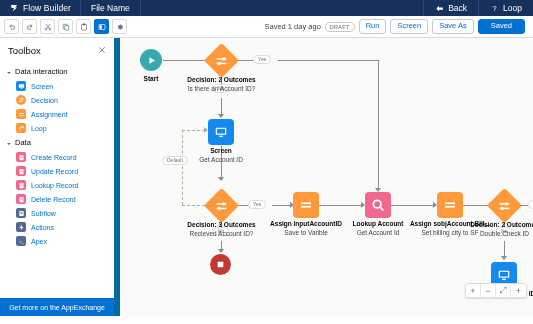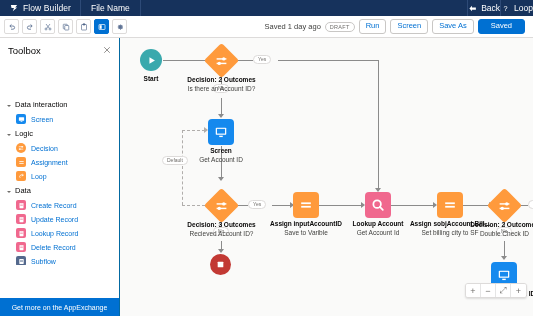--- a/index.html
+++ b/index.html
@@ -30,21 +30,21 @@
   .brand-icon { width: 10px; height: 10px; display:block; }
   .file-name {
     display: flex; align-items: center;
     padding: 0 10px;
     font-size: 8.5px;
     border-right: 1px solid #2d4a77;
   }
   .header-spacer { flex: 1; }
   .hdr-btn {
     display: flex; align-items: center; gap: 4px;
-    padding: 0 0;
+    padding: 0 11px;
     font-size: 8.5px;
     border-left: 1px solid #2d4a77;
     cursor: pointer;
   }
   .hdr-btn svg { display:block; }
 
   
   .toolbar {
     height: 22px;
     background: #fff;
@@ -88,24 +88,23 @@
   }
   .tb-btn.primary { background: #0070d2; border-color: #0070d2; color: #fff; padding: 2px 12px; }
 
   
   .body-wrap { display: flex; height: calc(324px - 46px); }
 
   
   .toolbox {
     width: 120px;
     background: #fff;
-    border-right: 1px solid #0369a1;
+    border-right: 6px solid #0369a1;
     display: flex; flex-direction: column;
     position: relative;
-    gap: 33px;
   }
   .toolbox-head {
     display: flex; align-items: center;
     padding: 6px 8px 4px 8px;
   }
   .toolbox-title { font-size: 9.5px; color: #080707; font-weight: 400; }
   .toolbox-close { margin-left: auto; cursor: pointer; color: #706e6b; }
   .tabs { display: flex; border-bottom: 1px solid #dddbda; padding: 0 8px; gap: 14px; }
   .tab {
     font-size: 7.5px; padding: 3px 0 4px 0; cursor: pointer;
@@ -328,28 +327,20 @@
       <div class="el-item">
         <span class="el-ico" style="background:#1589ee">
           <svg width="7" height="7" viewBox="0 0 16 16" fill="#fff">
               <rect x="2" y="3" width="12" height="8" rx="1"></rect>
               <rect x="6" y="12" width="4" height="1.6"></rect>
             </svg>
         </span>
         <span class="el-label">Screen</span>
       </div>
 
-      <div class="group-head">
-        <span class="chev">
-          <svg width="6" height="6" viewBox="0 0 12 12" fill="#706e6b">
-              <path d="M2 4l4 4 4-4z"></path>
-            </svg>
-        </span>
-        <span>Logic</span>
-      </div>
       <div class="el-item">
         <span class="el-ico" style="background:#ff9a3c;border-radius:50%">
           <svg width="6" height="6" viewBox="0 0 16 16" fill="#fff">
               <rect x="2" y="4" width="12" height="1.8"></rect>
               <rect x="2" y="10" width="12" height="1.8"></rect>
               <circle cx="11" cy="4.9" r="2.1"></circle>
               <circle cx="5" cy="10.9" r="2.1"></circle>
             </svg>
         </span>
         <span class="el-label">Decision</span>

